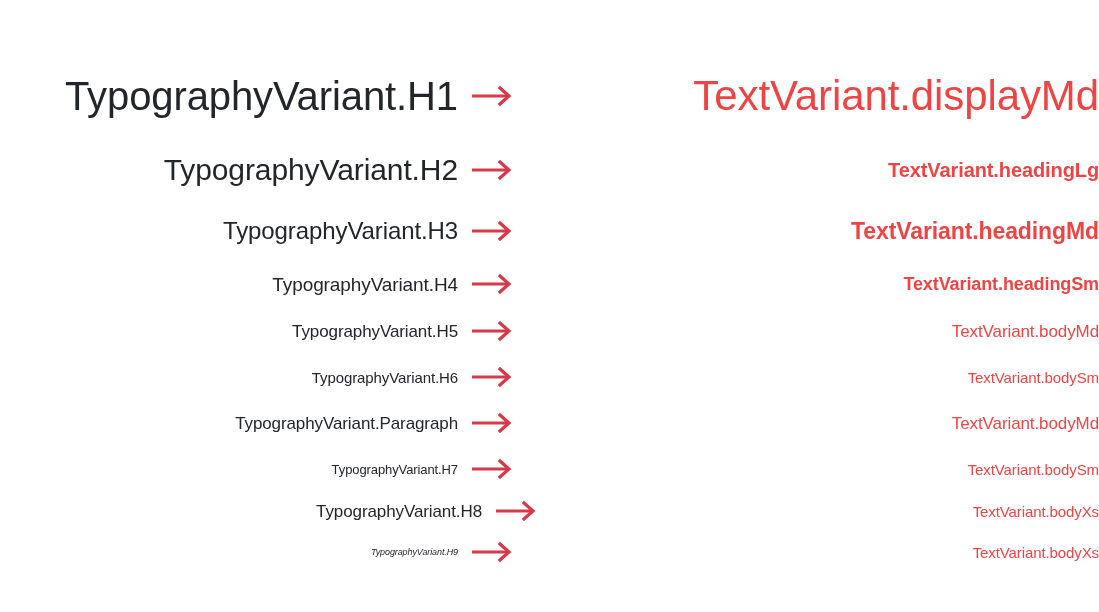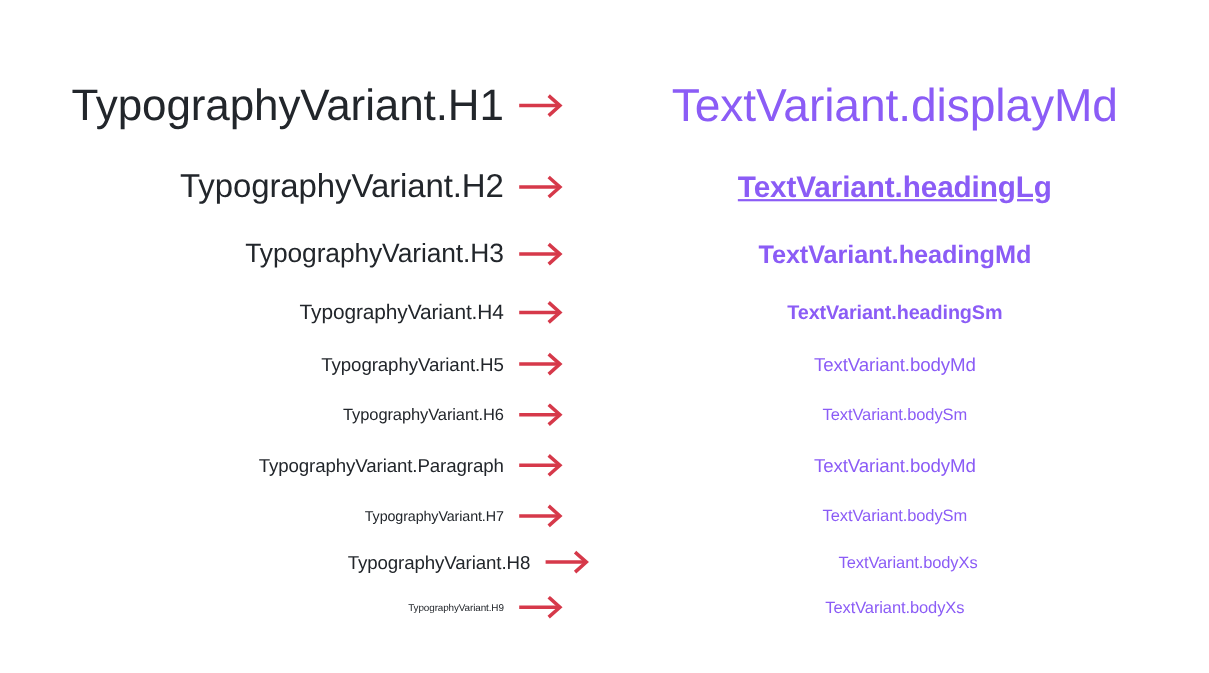--- a/index.html
+++ b/index.html
@@ -46,22 +46,22 @@
     flex: 0 0 70px;
   }
   .arrow-icon {
     display: block;
     width: 44px;
     height: 22px;
     overflow: visible;
   }
   .new-variant {
     flex: 1 1 auto;
-    text-align: center;
-    color: #8b5cf6;
+    text-align: right;
+    color: #ef4444;
     white-space: nowrap;
     line-height: 1;
     letter-spacing: -0.1px;
     padding-left: 0px;
   }
   .w-bold { font-weight: 700; }
   .w-regular { font-weight: 400; }
 </style>
 </head>
 <body>
@@ -79,21 +79,21 @@
       <div class="new-variant w-regular" style="font-size: 42px;">TextVariant.displayMd</div>
     </div>
     <div class="mapping-row" style="top: 170px;">
       <div class="old-variant w-regular" style="font-size: 30px; padding-left: 32px;">TypographyVariant.H2</div>
       <div class="arrow-cell">
         <svg class="arrow-icon" viewBox="0 0 44 22">
           <line x1="1" y1="11" x2="37" y2="11" stroke="#d6394a" stroke-width="3.2" stroke-linecap="butt"></line>
           <polyline points="29,3 38,11 29,19" fill="none" stroke="#d6394a" stroke-width="3.2" stroke-linecap="square" stroke-linejoin="miter"></polyline>
         </svg>
       </div>
-      <div class="new-variant w-bold" style="font-size: 27px; text-decoration: underline;">TextVariant.headingLg</div>
+      <div class="new-variant w-bold" style="font-size: 20px;">TextVariant.headingLg</div>
     </div>
     <div class="mapping-row" style="top: 231px;">
       <div class="old-variant w-regular" style="font-size: 24px; text-align: right;">TypographyVariant.H3</div>
       <div class="arrow-cell">
         <svg class="arrow-icon" viewBox="0 0 44 22">
           <line x1="1" y1="11" x2="37" y2="11" stroke="#d6394a" stroke-width="3.2" stroke-linecap="butt"></line>
           <polyline points="29,3 38,11 29,19" fill="none" stroke="#d6394a" stroke-width="3.2" stroke-linecap="square" stroke-linejoin="miter"></polyline>
         </svg>
       </div>
       <div class="new-variant w-bold" style="font-size: 23px;">TextVariant.headingMd</div>
@@ -152,21 +152,21 @@
       <div class="old-variant w-regular" style="font-size: 17px; margin-left: 24px;">TypographyVariant.H8</div>
       <div class="arrow-cell">
         <svg class="arrow-icon" viewBox="0 0 44 22">
           <line x1="1" y1="11" x2="37" y2="11" stroke="#d6394a" stroke-width="3.2" stroke-linecap="butt"></line>
           <polyline points="29,3 38,11 29,19" fill="none" stroke="#d6394a" stroke-width="3.2" stroke-linecap="square" stroke-linejoin="miter"></polyline>
         </svg>
       </div>
       <div class="new-variant w-regular" style="font-size: 15px;">TextVariant.bodyXs</div>
     </div>
     <div class="mapping-row" style="top: 552px;">
-      <div class="old-variant w-regular" style="font-size: 9px;">TypographyVariant.H9</div>
+      <div class="old-variant w-regular" style="font-size: 9px; font-style: italic;">TypographyVariant.H9</div>
       <div class="arrow-cell">
         <svg class="arrow-icon" viewBox="0 0 44 22">
           <line x1="1" y1="11" x2="37" y2="11" stroke="#d6394a" stroke-width="3.2" stroke-linecap="butt"></line>
           <polyline points="29,3 38,11 29,19" fill="none" stroke="#d6394a" stroke-width="3.2" stroke-linecap="square" stroke-linejoin="miter"></polyline>
         </svg>
       </div>
       <div class="new-variant w-regular" style="font-size: 15px;">TextVariant.bodyXs</div>
     </div>
   </div>
 

